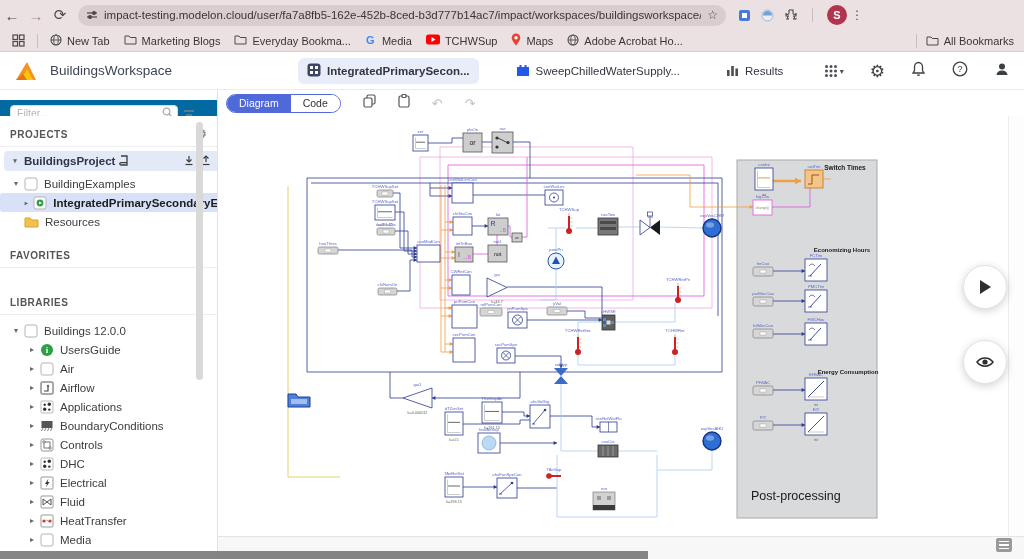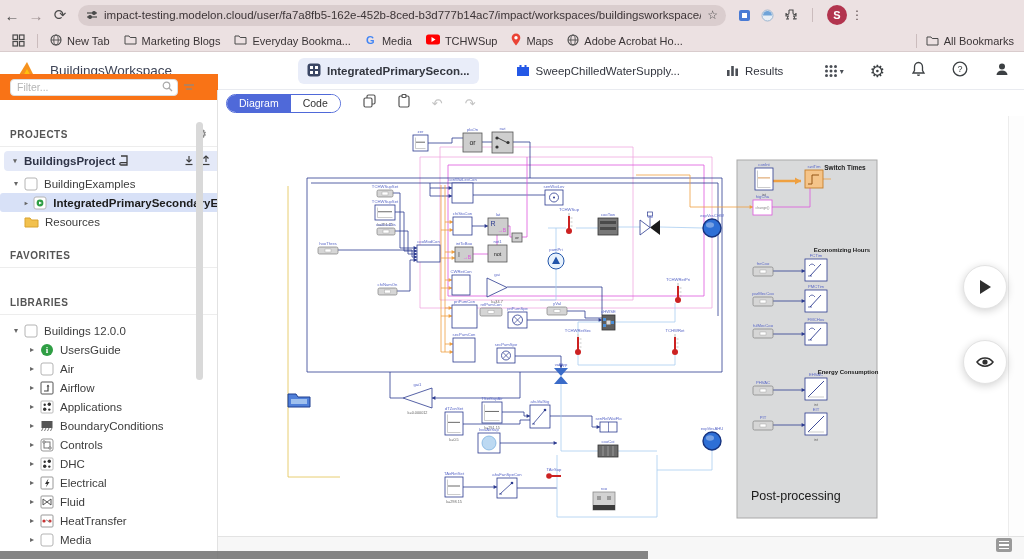--- a/index.html
+++ b/index.html
@@ -37,21 +37,21 @@
     border-bottom:1px solid #e9ebf0; display:flex; align-items:center; }
   #ws-title { font-size:13.5px; color:#3e4456; margin-left:12px; font-weight:500; }
   #app-tabs { position:absolute; left:298px; top:52px; height:38px; display:flex; align-items:center; gap:28px; }
   .app-tab { display:flex; align-items:center; gap:6px; font-size:11.5px; color:#33363f;
     padding:5px 9px; border-radius:6px; white-space:nowrap; }
   .app-tab.active { background:#e9edf9;font-weight:bold; }
   #appbar-right { position:absolute; right:14px; top:52px; height:38px; display:flex; align-items:center; gap:26px; }
   .hdr-ic { color:#3c4043; }
 
   
-  #siderow { left:0; top:74px; width:218px; height:26px; background:#f97316; display:flex; align-items:center; }
+  #siderow { left:0; top:100px; width:218px; height:26px; background:#0369a1; display:flex; align-items:center; }
   #filter-input { margin-left:10px; width:168px; height:17px; border:1px solid #dcdcdc; border-radius:4px;
     font-size:10.5px; padding:0 18px 0 6px; color:#333; background:#fff; }
   #filter-input::placeholder { color:#b5b5b5; }
   #canvas-toolbar { left:218px; top:90px; width:806px; height:26px; background:#fff;
     display:flex; align-items:center; }
   #seg { margin-left:8px; display:flex; border:1px solid #4f69d9; border-radius:12px; overflow:hidden; height:19px; }
   #seg .seg-btn { font-size:10.5px; padding:2px 12px; display:flex; align-items:center; font-weight:normal; }
   #seg .on { background:#4f69d9; color:#fff; }
   #seg .off { background:#fff; color:#333; }
   .tb-ic { margin-left:22px; }

